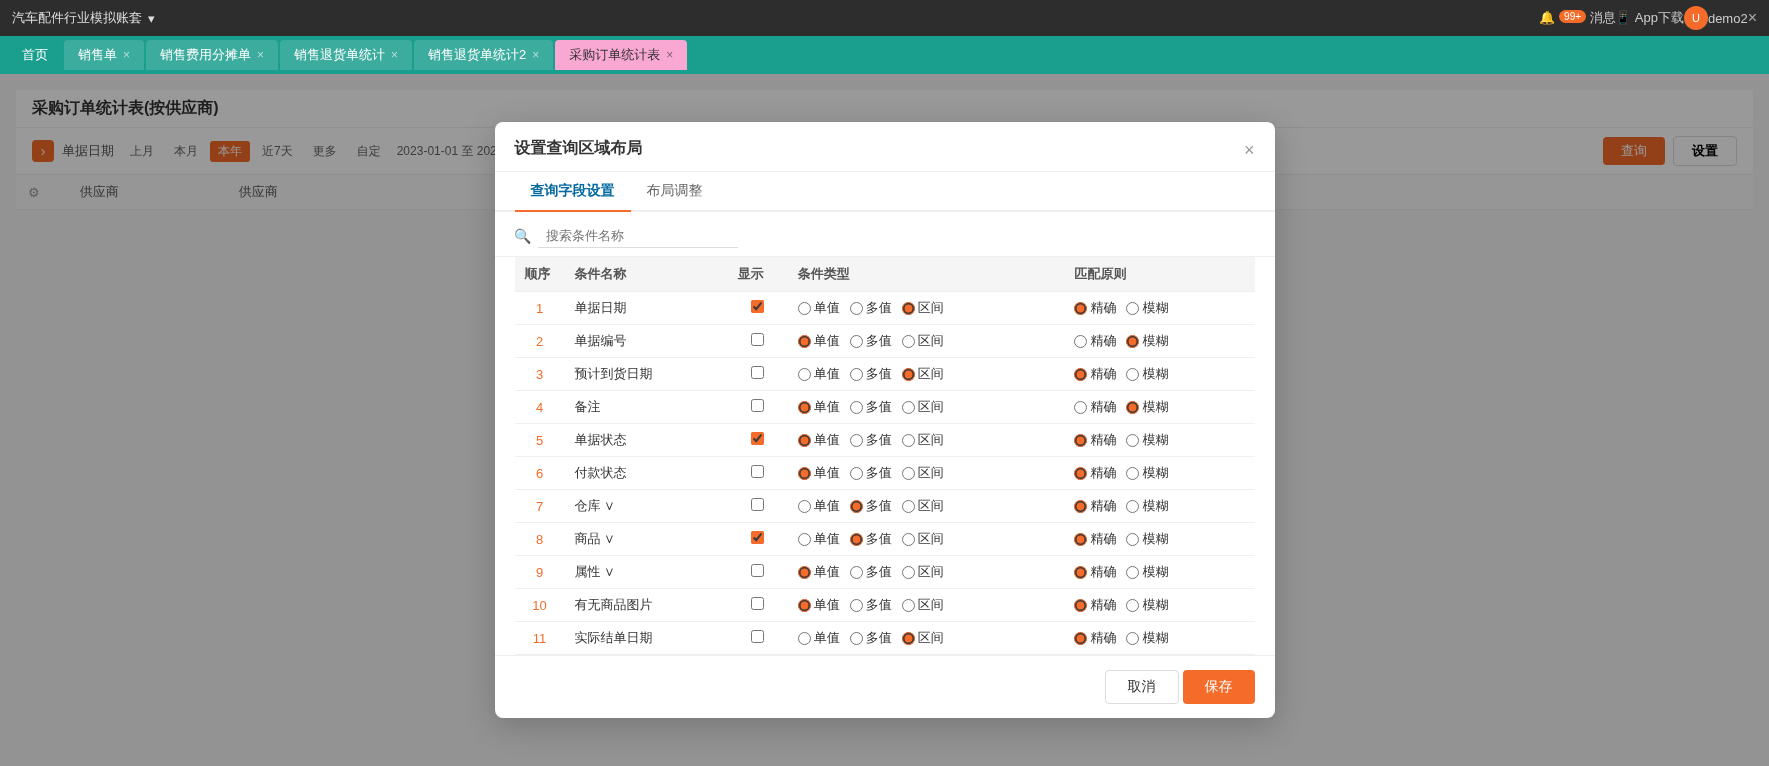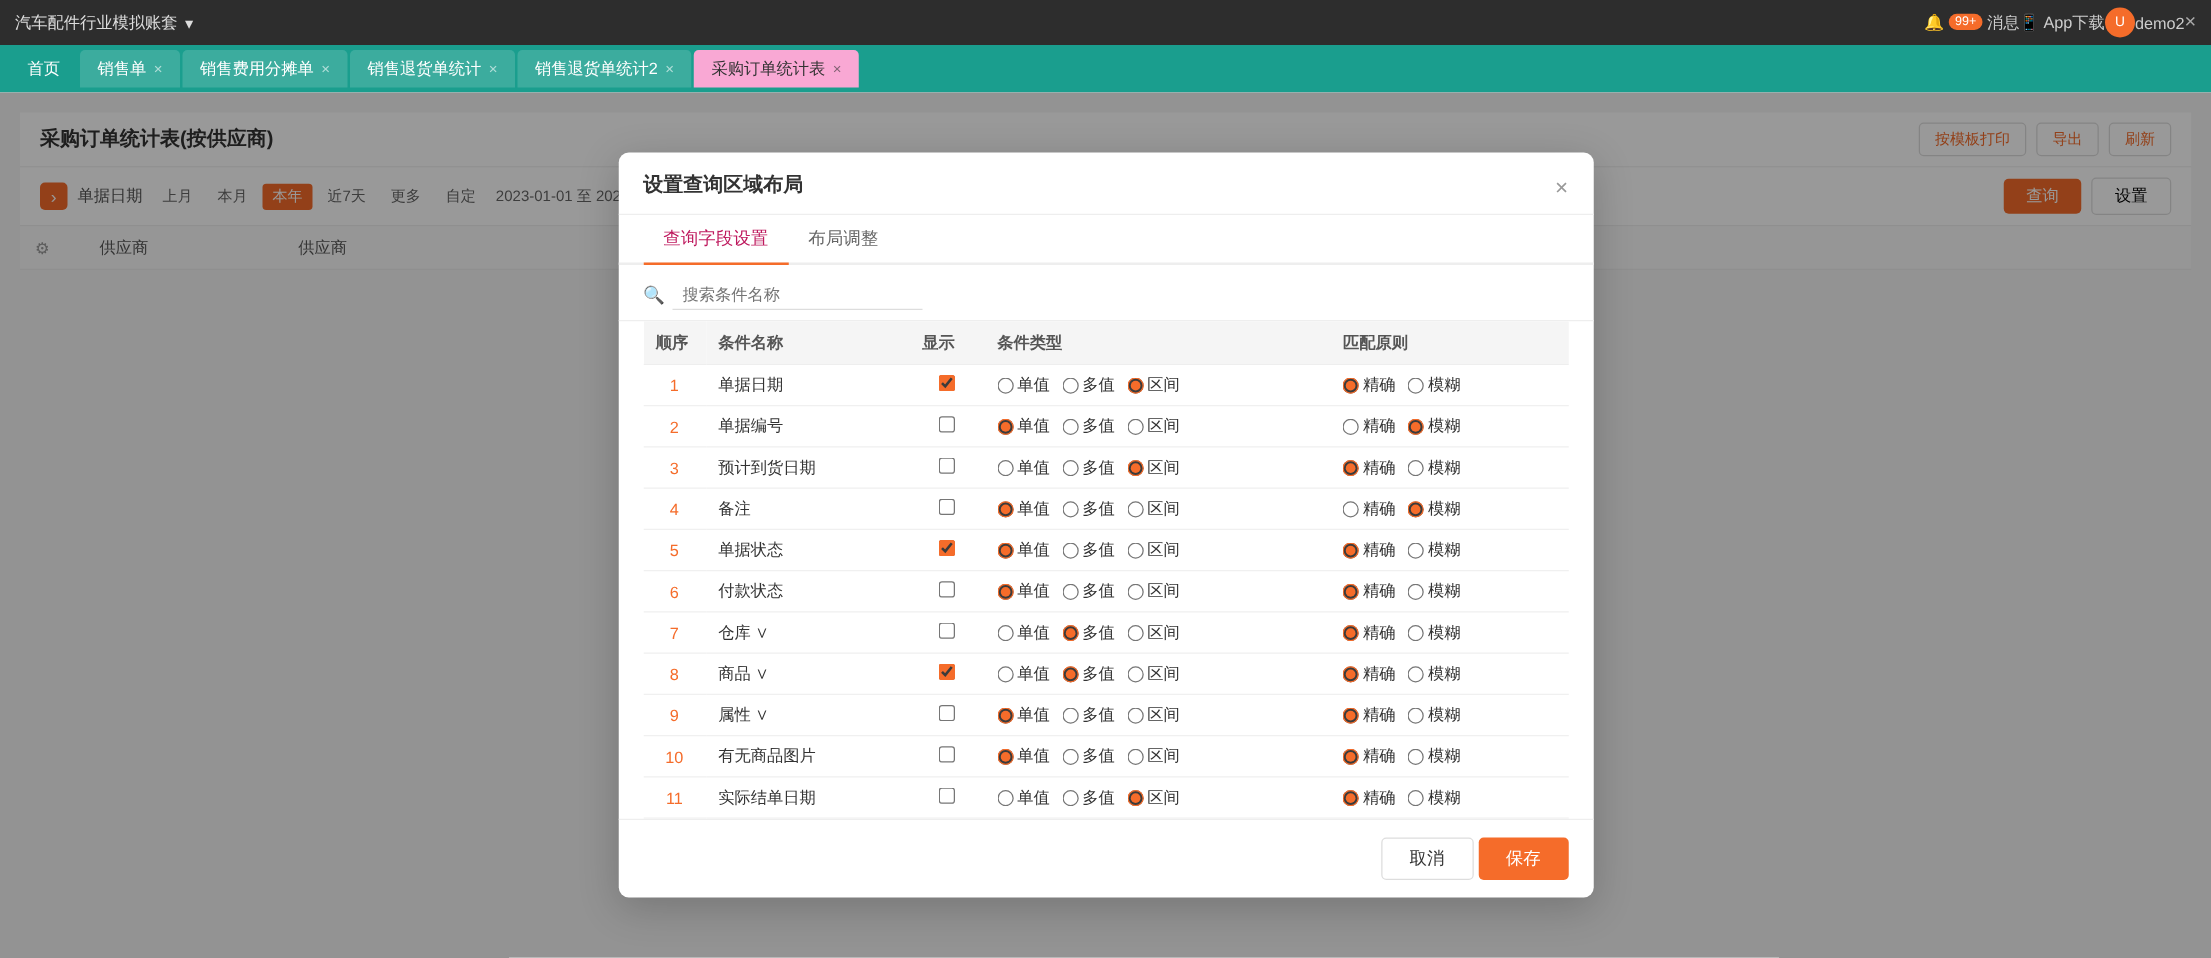--- a/index.html
+++ b/index.html
@@ -77,21 +77,21 @@
       gap: 8px;
       border-bottom: 1px solid #eee;
     }
     .filter-toggle { background: #f56c2a; color: white; border: none; width: 22px; height: 22px; border-radius: 4px; cursor: pointer; font-size: 14px; display: flex; align-items: center; justify-content: center; }
     .filter-date-labels { display: flex; gap: 4px; align-items: center; font-size: 12px; color: #666; }
     .date-btn { padding: 2px 8px; border-radius: 3px; cursor: pointer; font-size: 12px; }
     .date-btn.active { background: #f56c2a; color: white; border: none; }
     .date-btn:not(.active) { background: transparent; color: #666; border: none; }
     .date-range { font-size: 12px; color: #666; }
     .btn-query { background: #f56c2a; color: white; border: none; padding: 5px 18px; border-radius: 4px; cursor: pointer; font-size: 13px; margin-left: auto; }
-    .btn-set { border: 1px solid #ddd; background: white; padding: 5px 18px; border-radius: 4px; font-size: 13px; cursor: pointer; }
+    .btn-set { border: 1px solid #ddd; background: white; padding: 5px 18px; border-radius: 4px; font-size: 13px; cursor: pointer; font-weight: bold; }
     .table-header-row {
       display: flex;
       align-items: center;
       padding: 8px 12px;
       border-bottom: 1px solid #eee;
       background: #fafafa;
     }
     .gear-icon { color: #999; cursor: pointer; }
 
     
@@ -133,21 +133,21 @@
       border-bottom: 2px solid #eee;
     }
     .modal-tab {
       padding: 10px 16px;
       cursor: pointer;
       font-size: 14px;
       color: #666;
       border-bottom: 2px solid transparent;
       margin-bottom: -2px;
     }
-    .modal-tab.active { color: #be185d; border-bottom-color: #f56c2a; font-weight: 400; }
+    .modal-tab.active { color: #0369a1; border-bottom-color: #f56c2a; font-weight: 700; }
 
     
     .modal-search {
       padding: 12px 20px 8px;
       display: flex;
       align-items: center;
       gap: 6px;
       border-bottom: 1px solid #eee;
     }
     .modal-search input {
@@ -257,25 +257,20 @@
   <div class="tab-item active">
     <span>采购订单统计表</span>
     <span class="tab-close">×</span>
   </div>
 </div>
 
 <div class="page-content">
 
   <div class="page-header">
     <div class="page-title">采购订单统计表(按供应商)</div>
-    <div class="page-actions">
-      <button class="btn-print">按模板打印</button>
-      <button class="btn-export">导出</button>
-      <button class="btn-refresh">刷新</button>
-    </div>
   </div>
 
   <div class="filter-bar">
     <button class="filter-toggle">›</button>
     <span style="color:#555; font-size:13px;">单据日期</span>
     <div class="filter-date-labels">
       <button class="date-btn">上月</button>
       <button class="date-btn">本月</button>
       <button class="date-btn active">本年</button>
       <button class="date-btn">近7天</button>

